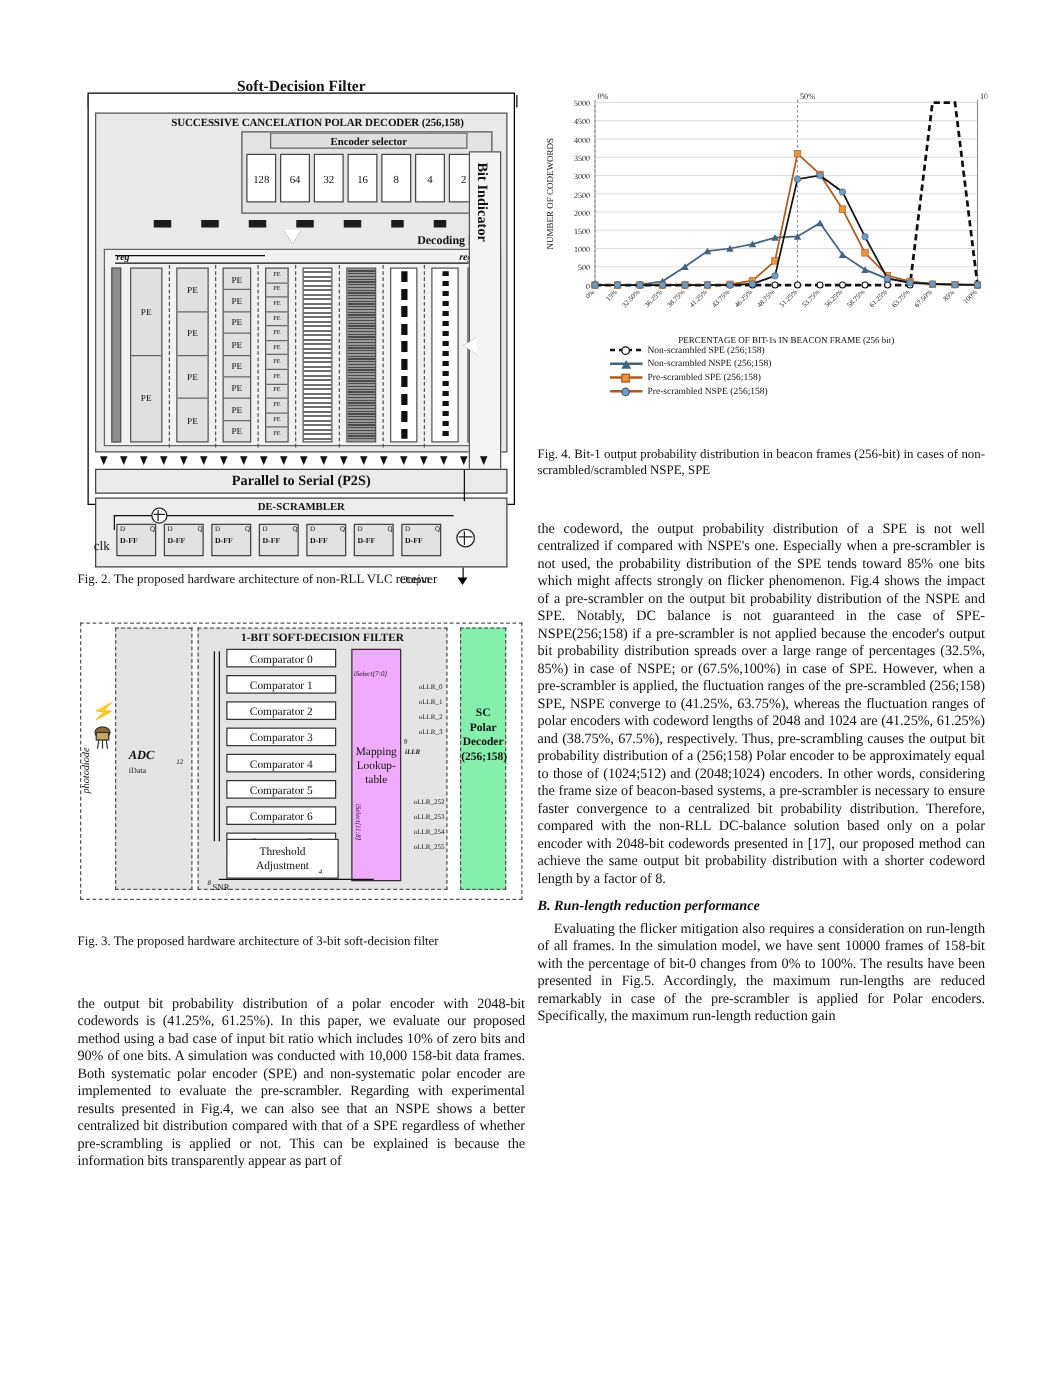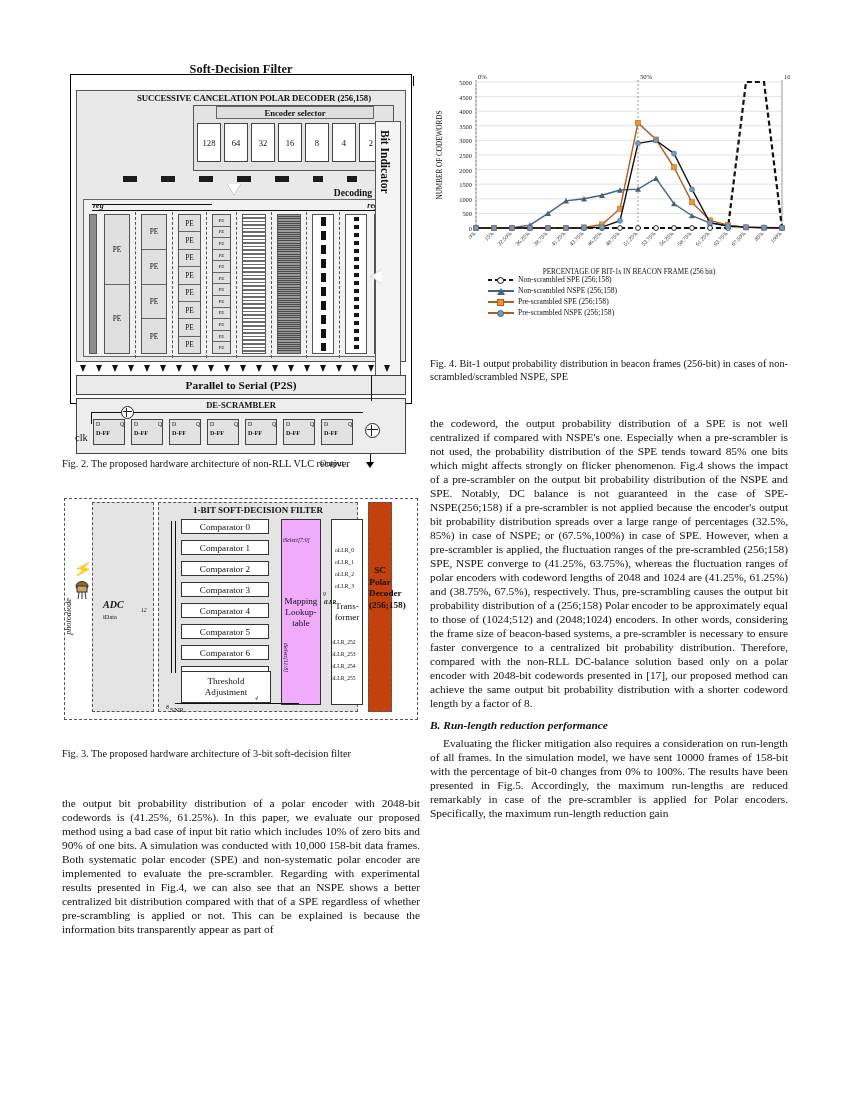--- a/index.html
+++ b/index.html
@@ -85,21 +85,21 @@
   .outlab{position:absolute;font-size:8.6px;}
 
   
   #fig3{position:absolute;left:62px;top:498px;width:358px;height:240px;}
   #fig3 .f3outer{position:absolute;left:2px;top:0;width:354px;height:222px;
       border:1px dashed #555;box-sizing:border-box;}
   .adcbox{position:absolute;left:30px;top:4px;width:62px;height:210px;background:#e4e4e4;
       border:1px dashed #555;box-sizing:border-box;}
   .f3main{position:absolute;left:96px;top:4px;width:200px;height:210px;background:#e4e4e4;
       border:1px dashed #555;box-sizing:border-box;}
-  .f3scbox{position:absolute;left:306px;top:4px;width:24px;height:210px;background:#c2410c;
+  .f3scbox{position:absolute;left:306px;top:4px;width:37px;height:210px;background:#86efac;
       border:1px dashed #555;box-sizing:border-box;}
   .f3title{position:absolute;left:0;top:2px;width:100%;text-align:center;
       font-weight:bold;font-size:9px;}
   .cmp{position:absolute;background:#fff;border:1.2px solid #333;box-sizing:border-box;
       width:88px;height:15px;display:flex;align-items:center;justify-content:center;
       font-size:9.1px;}
   .thr{position:absolute;left:22px;top:168px;width:90px;height:32px;background:#fff;
       border:1.2px solid #333;box-sizing:border-box;display:flex;flex-direction:column;
       align-items:center;justify-content:center;font-size:9.1px;line-height:11px;}
   .lut{position:absolute;left:122px;top:16px;width:40px;height:186px;background:#f0abfc;
@@ -395,26 +395,20 @@
       <div class="lut">
         <div>
           <div>Mapping</div>
           <div>Lookup-</div>
           <div>table</div>
         </div>
       </div>
       <div class="tinyit" style="left:124px;top:34px;">iSelect[7:0]</div>
       <div class="tinyit" style="left:124px;top:140px;writing-mode:vertical-rl;">iSelect[11:8]</div>
 
-      <div class="tf">
-        <div>
-          <div>Trans-</div>
-          <div>former</div>
-        </div>
-      </div>
       <div class="tinyit" style="left:165px;top:96px;font-weight:bold;">iLLR</div>
       <div class="tinyit" style="left:164px;top:88px;">9</div>
 
       <div class="ollr" style="left:176px;top:44px;">oLLR_0</div>
       <div class="ollr" style="left:176px;top:56px;">oLLR_1</div>
       <div class="ollr" style="left:176px;top:68px;">oLLR_2</div>
       <div class="ollr" style="left:176px;top:80px;">oLLR_3</div>
       <div class="ollr" style="left:172px;top:136px;">oLLR_252</div>
       <div class="ollr" style="left:172px;top:148px;">oLLR_253</div>
       <div class="ollr" style="left:172px;top:160px;">oLLR_254</div>

